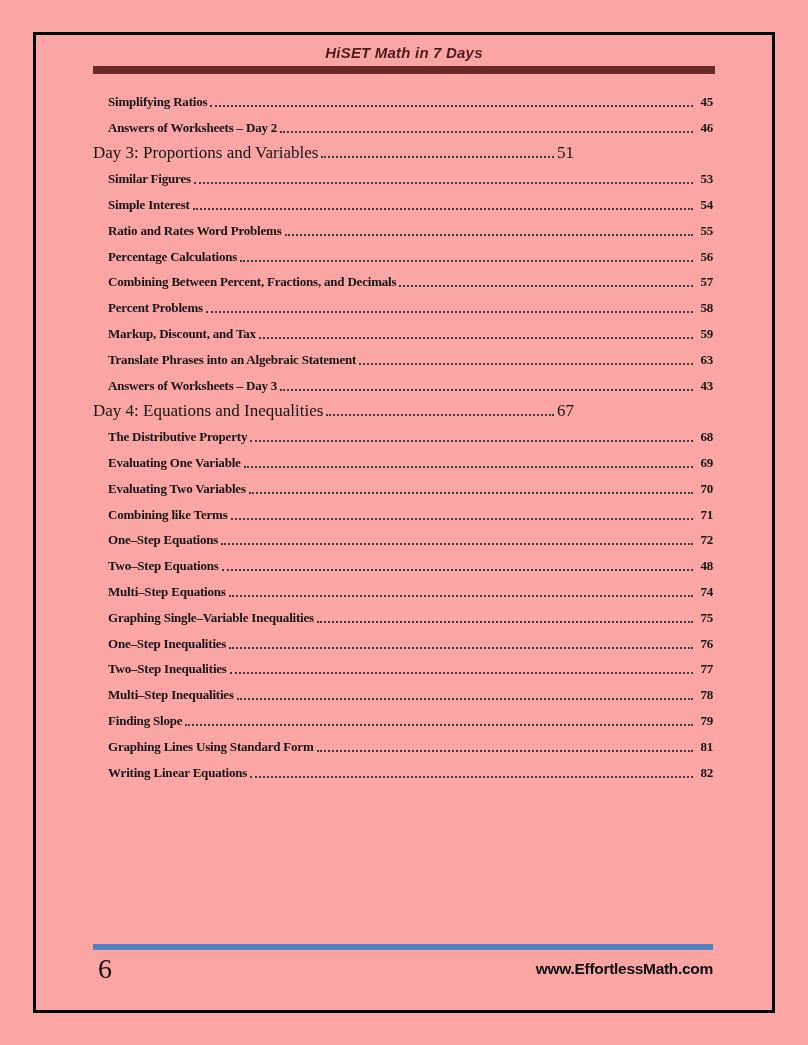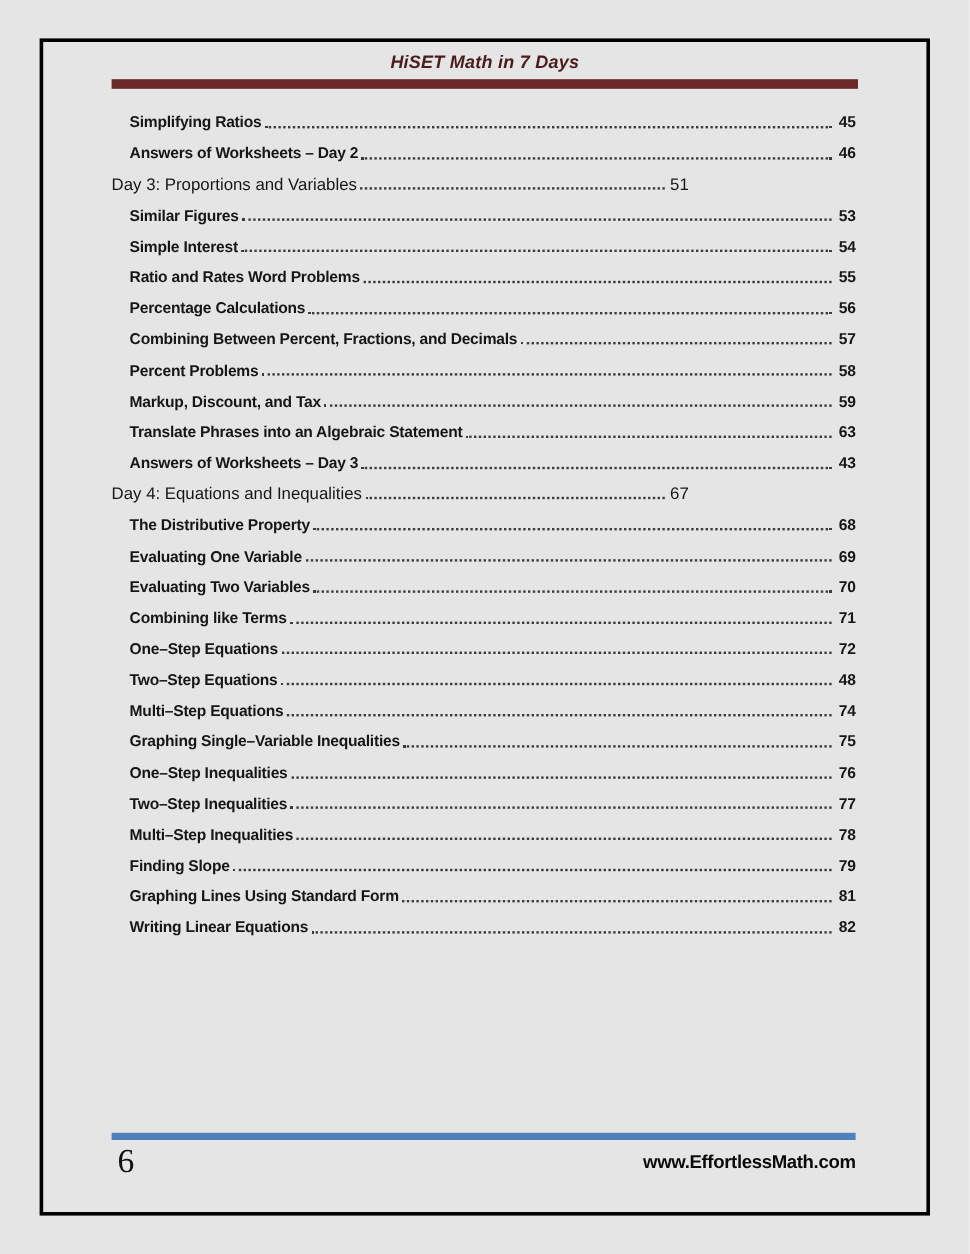--- a/index.html
+++ b/index.html
@@ -6,21 +6,21 @@
   html, body { background: #ffffff; }
   body {
     width: 808px; height: 1045px;
     font-family: "Liberation Sans", sans-serif;
     position: relative;
     overflow: hidden;
   }
   .page {
     position: absolute; left: 0; top: 0;
     width: 808px; height: 1045px;
-    background: #e5e5e5;
+    background: #fca5a5;
   }
   .page-border {
     position: absolute;
     left: 33px; top: 32px;
     width: 742px; height: 981px;
     border: 3px solid #000000;
   }
   .running-head {
     position: absolute;
     left: 93px; top: 44px; width: 622px;
@@ -34,37 +34,38 @@
   .header-rule {
     position: absolute;
     left: 93px; top: 66px;
     width: 622px; height: 8px;
     background: var(--header-rule, #6a2a28);
   }
   .toc {
     position: absolute;
     left: 93px; top: 89px;
     width: 620px;
+    font-family: Liberation Serif, serif;
   }
   .toc-row {
     display: flex;
     align-items: center;
     height: 25.8px;
     color: #161616;
   }
   .toc-row.section {
     padding-left: 15px;
     font-weight: 700;
     font-size: 13px;
     letter-spacing: -0.2px;
   }
   .toc-row.day {
     width: 481px;
     font-weight: 400;
-    font-size: 14px;
+    font-size: 17px;
     letter-spacing: 0;
   }
   .toc-label { white-space: nowrap; }
   .leader {
     flex: 1;
     height: 0;
     border-bottom: 2px dotted #3b3b3b;
     transform: translateY(4px);
     margin: 0 2px 0 3px;
     min-width: 10px;

